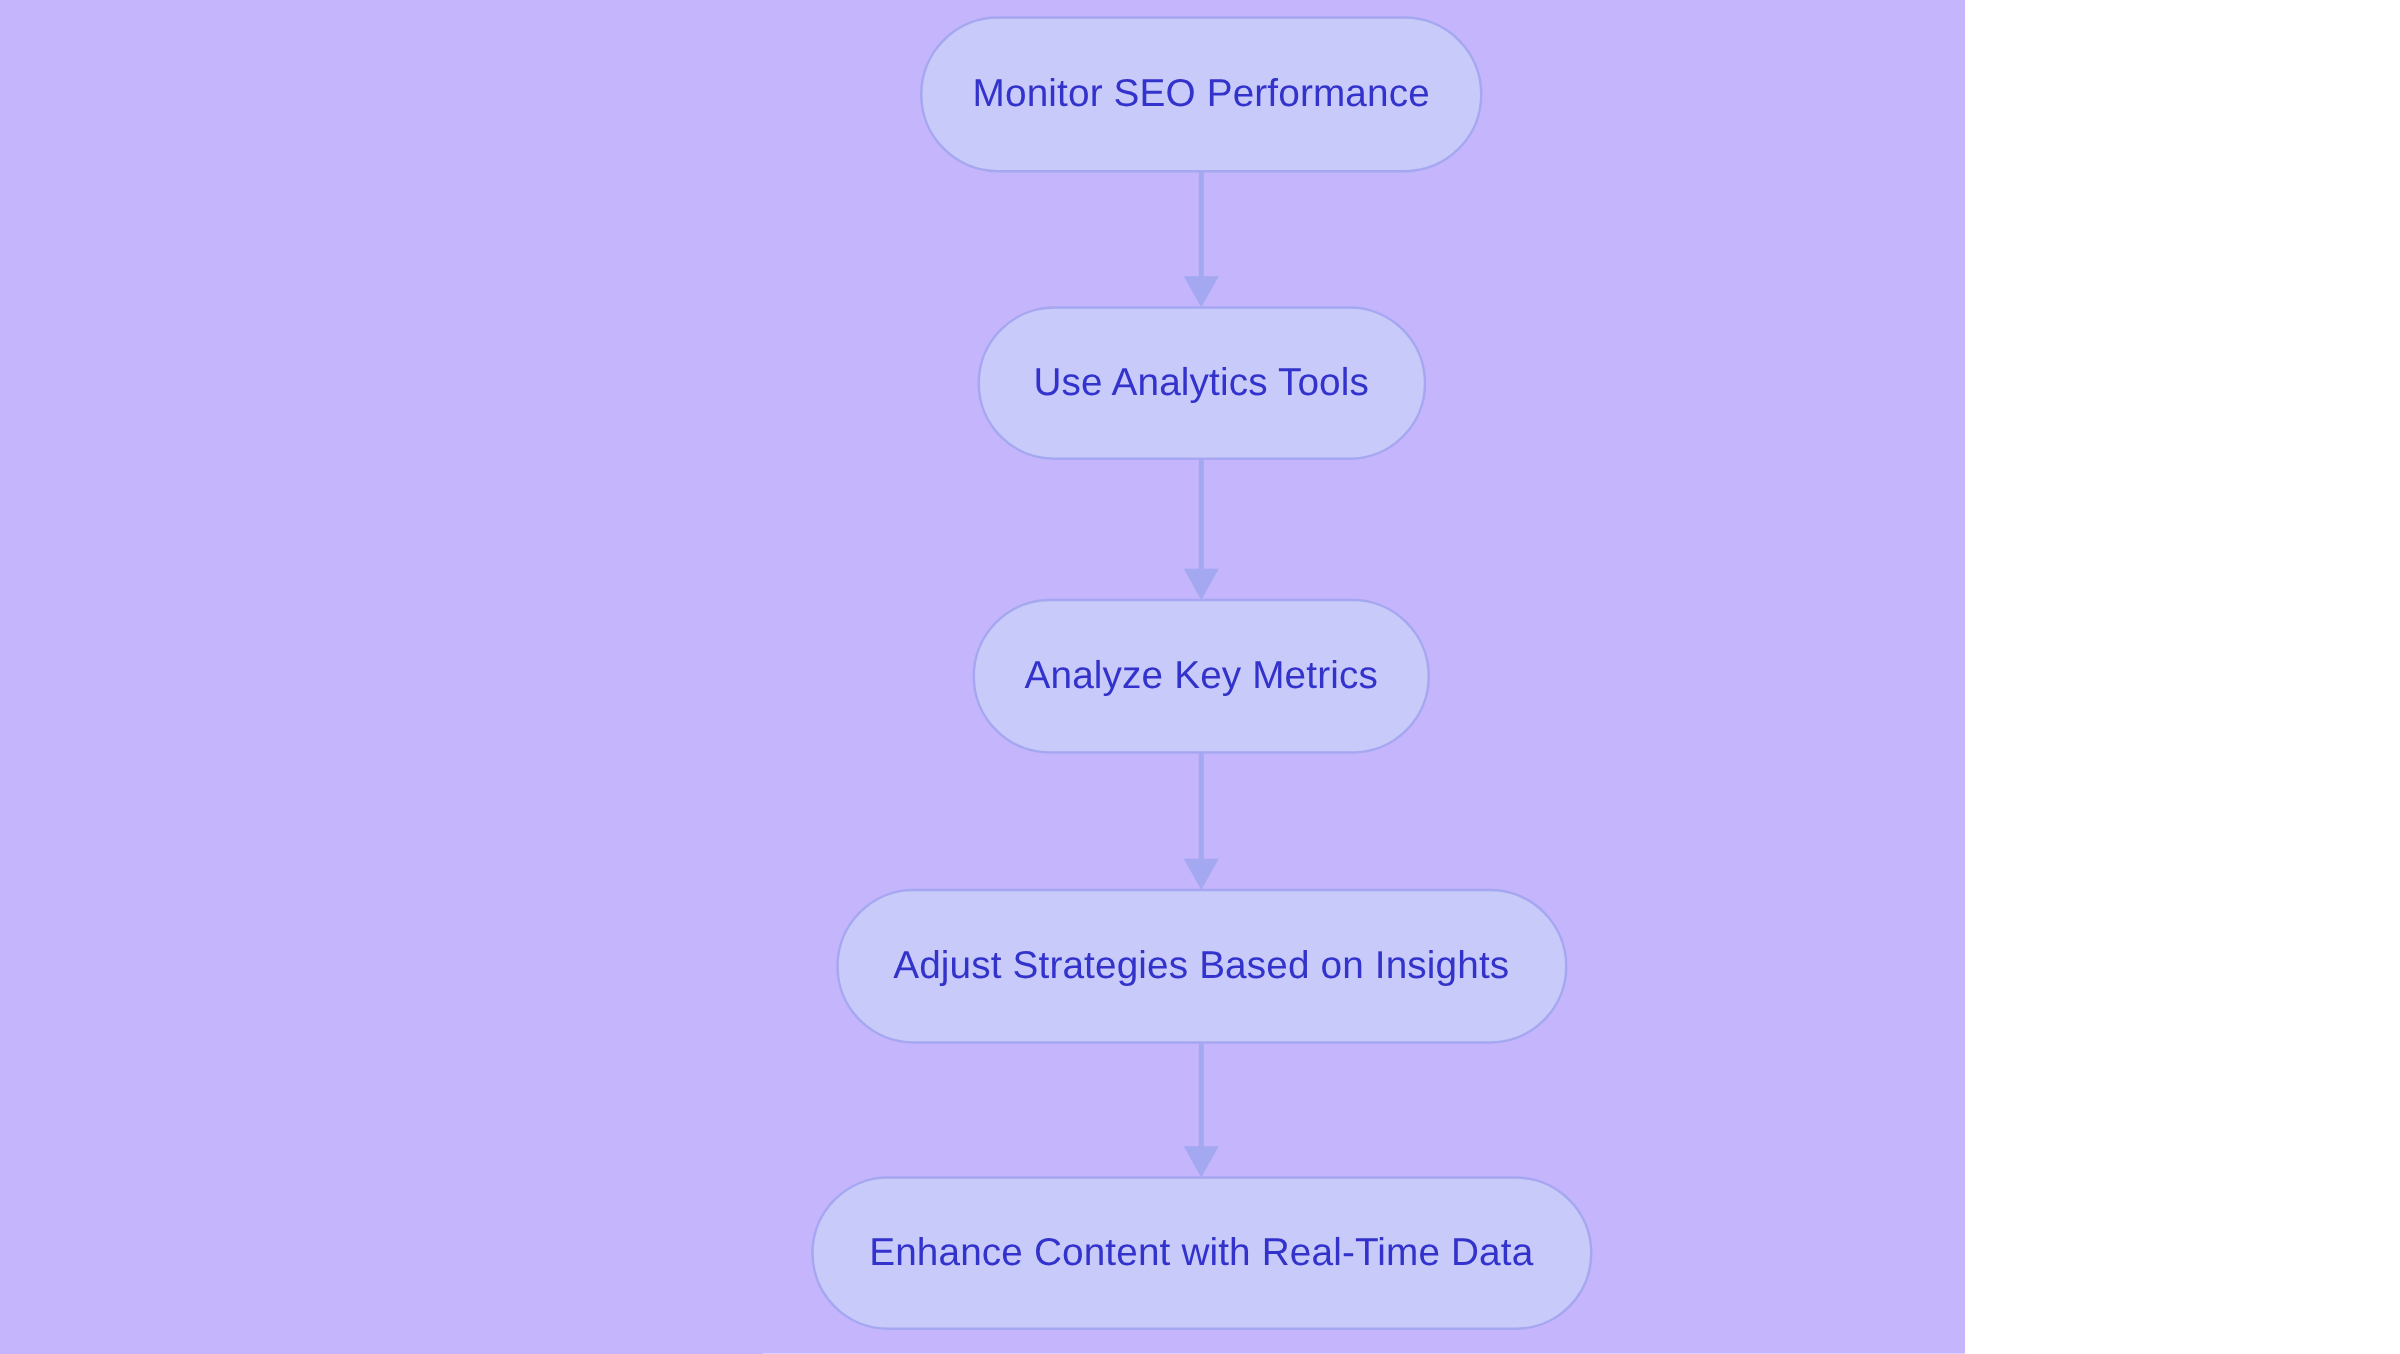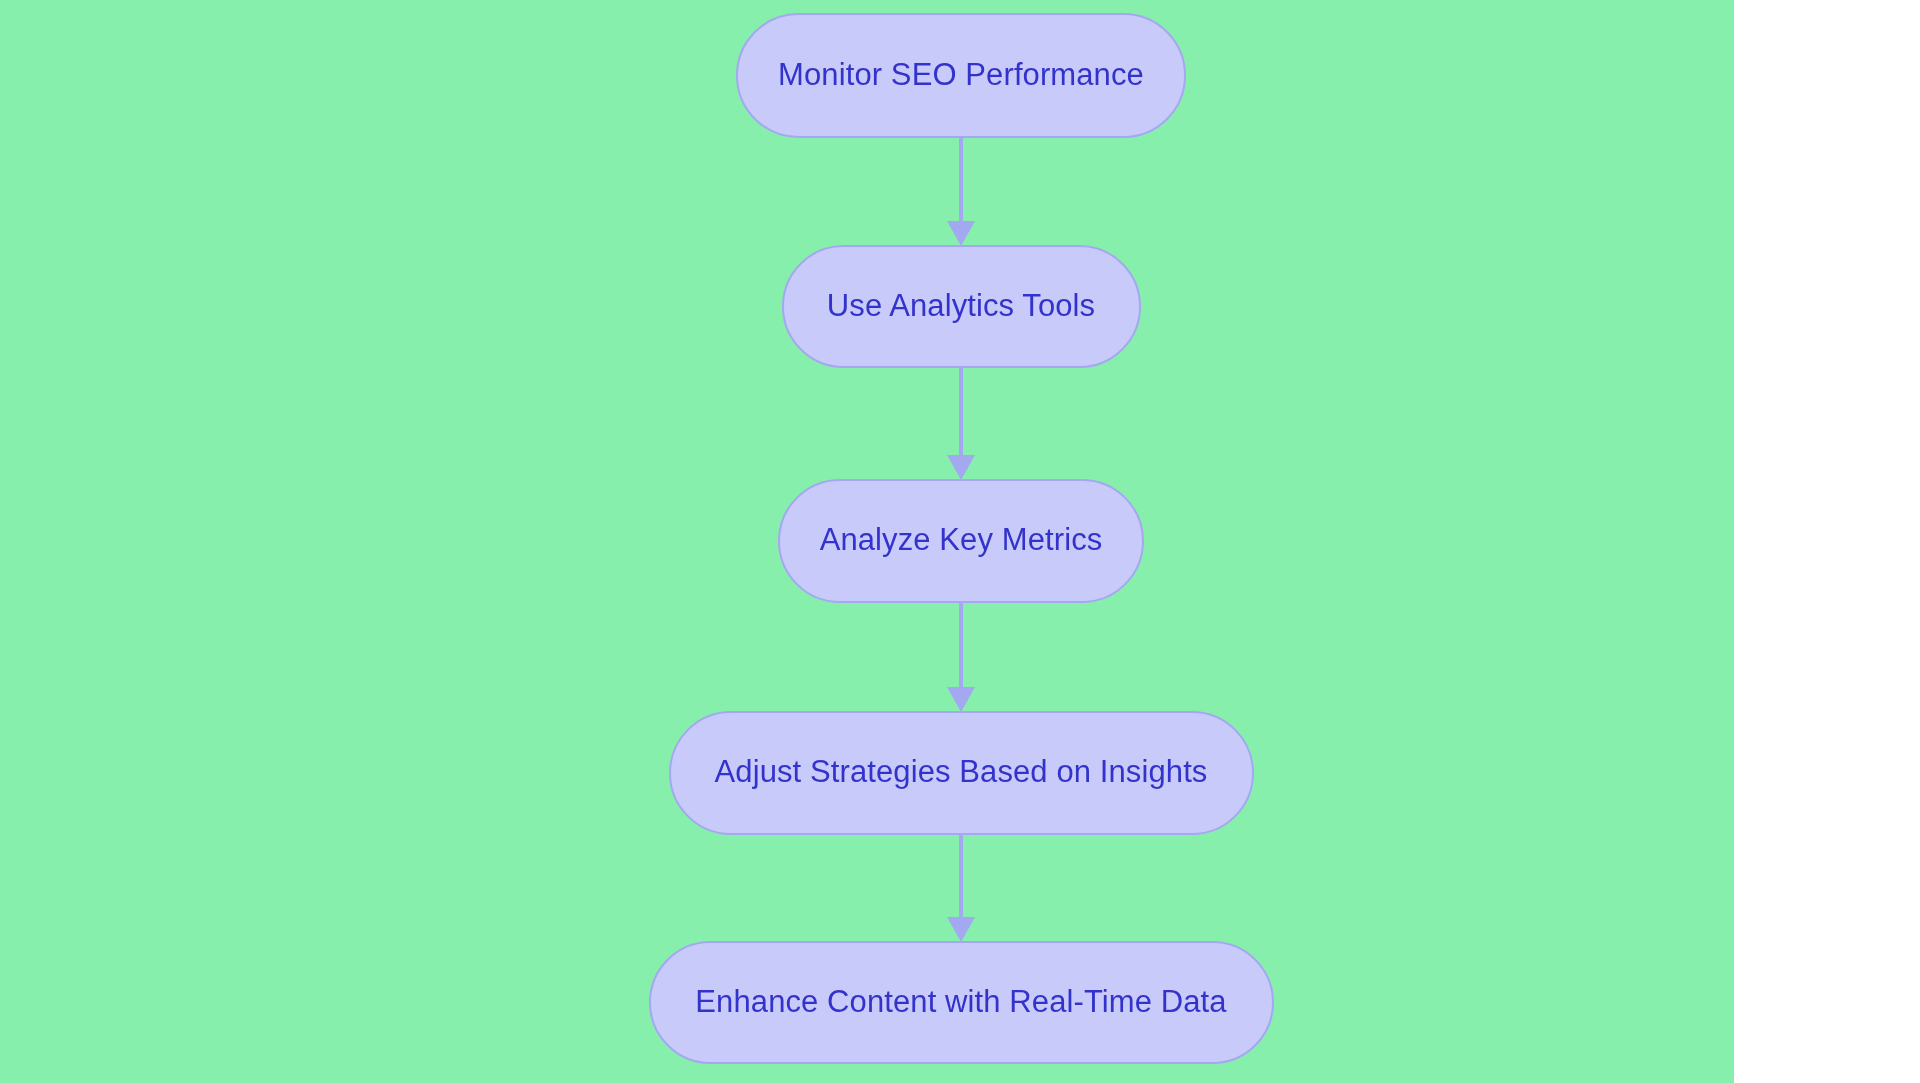--- a/index.html
+++ b/index.html
@@ -6,23 +6,23 @@
   html, body {
     margin: 0;
     padding: 0;
     background: #ffffff;
   }
   body {
     font-family: "Liberation Sans", sans-serif;
   }
   #canvas {
     position: relative;
-    width: 1734px;
+    width: 1572px;
     height: 1083px;
-    background: #86efac;
+    background: #c4b5fd;
     overflow: hidden;
   }
   #flow-svg {
     position: absolute;
     top: 0;
     left: 0;
     width: 1920px;
     height: 1083px;
     display: block;
   }

